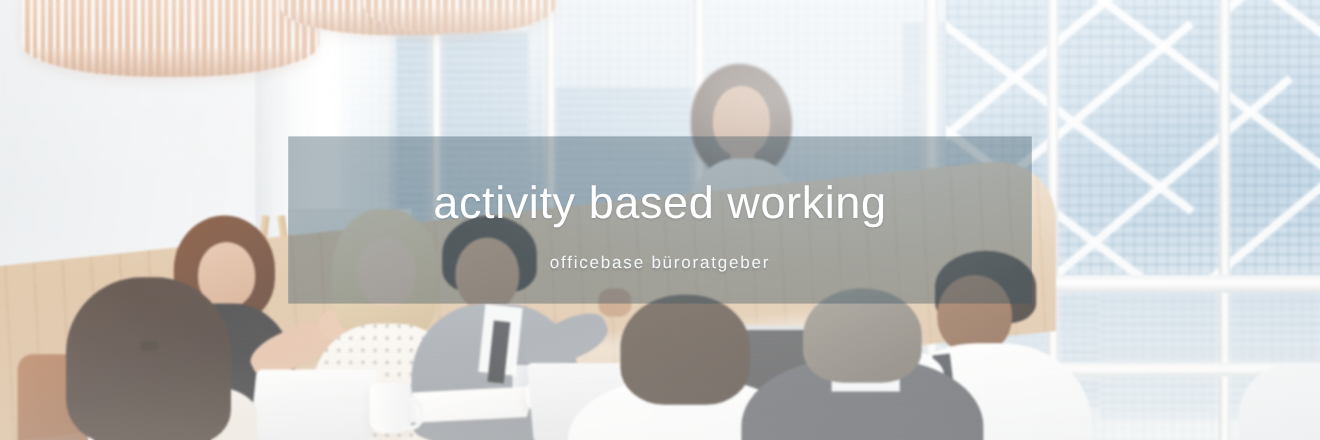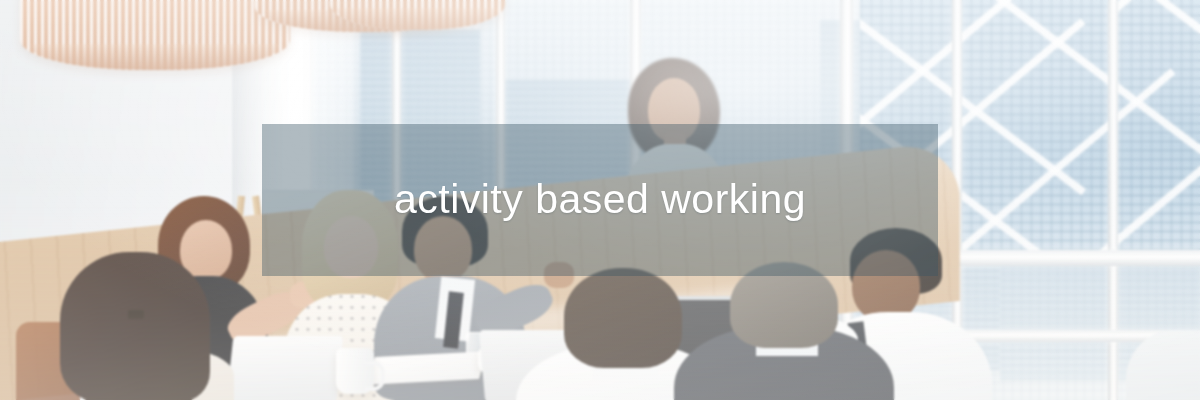--- a/index.html
+++ b/index.html
@@ -685,15 +685,16 @@
       <div class="hair"></div>
       <div class="clip"></div>
     </div>
 
     <div class="photo-blur"></div>
     <div class="photo-grade"></div>
   </div>
 
   <div id="caption-overlay">
     <h1 id="banner-title">activity based working</h1>
+    <p id="banner-subtitle">officebase büroratgeber</p>
   </div>
 
 </div>
 
 </body></html>

